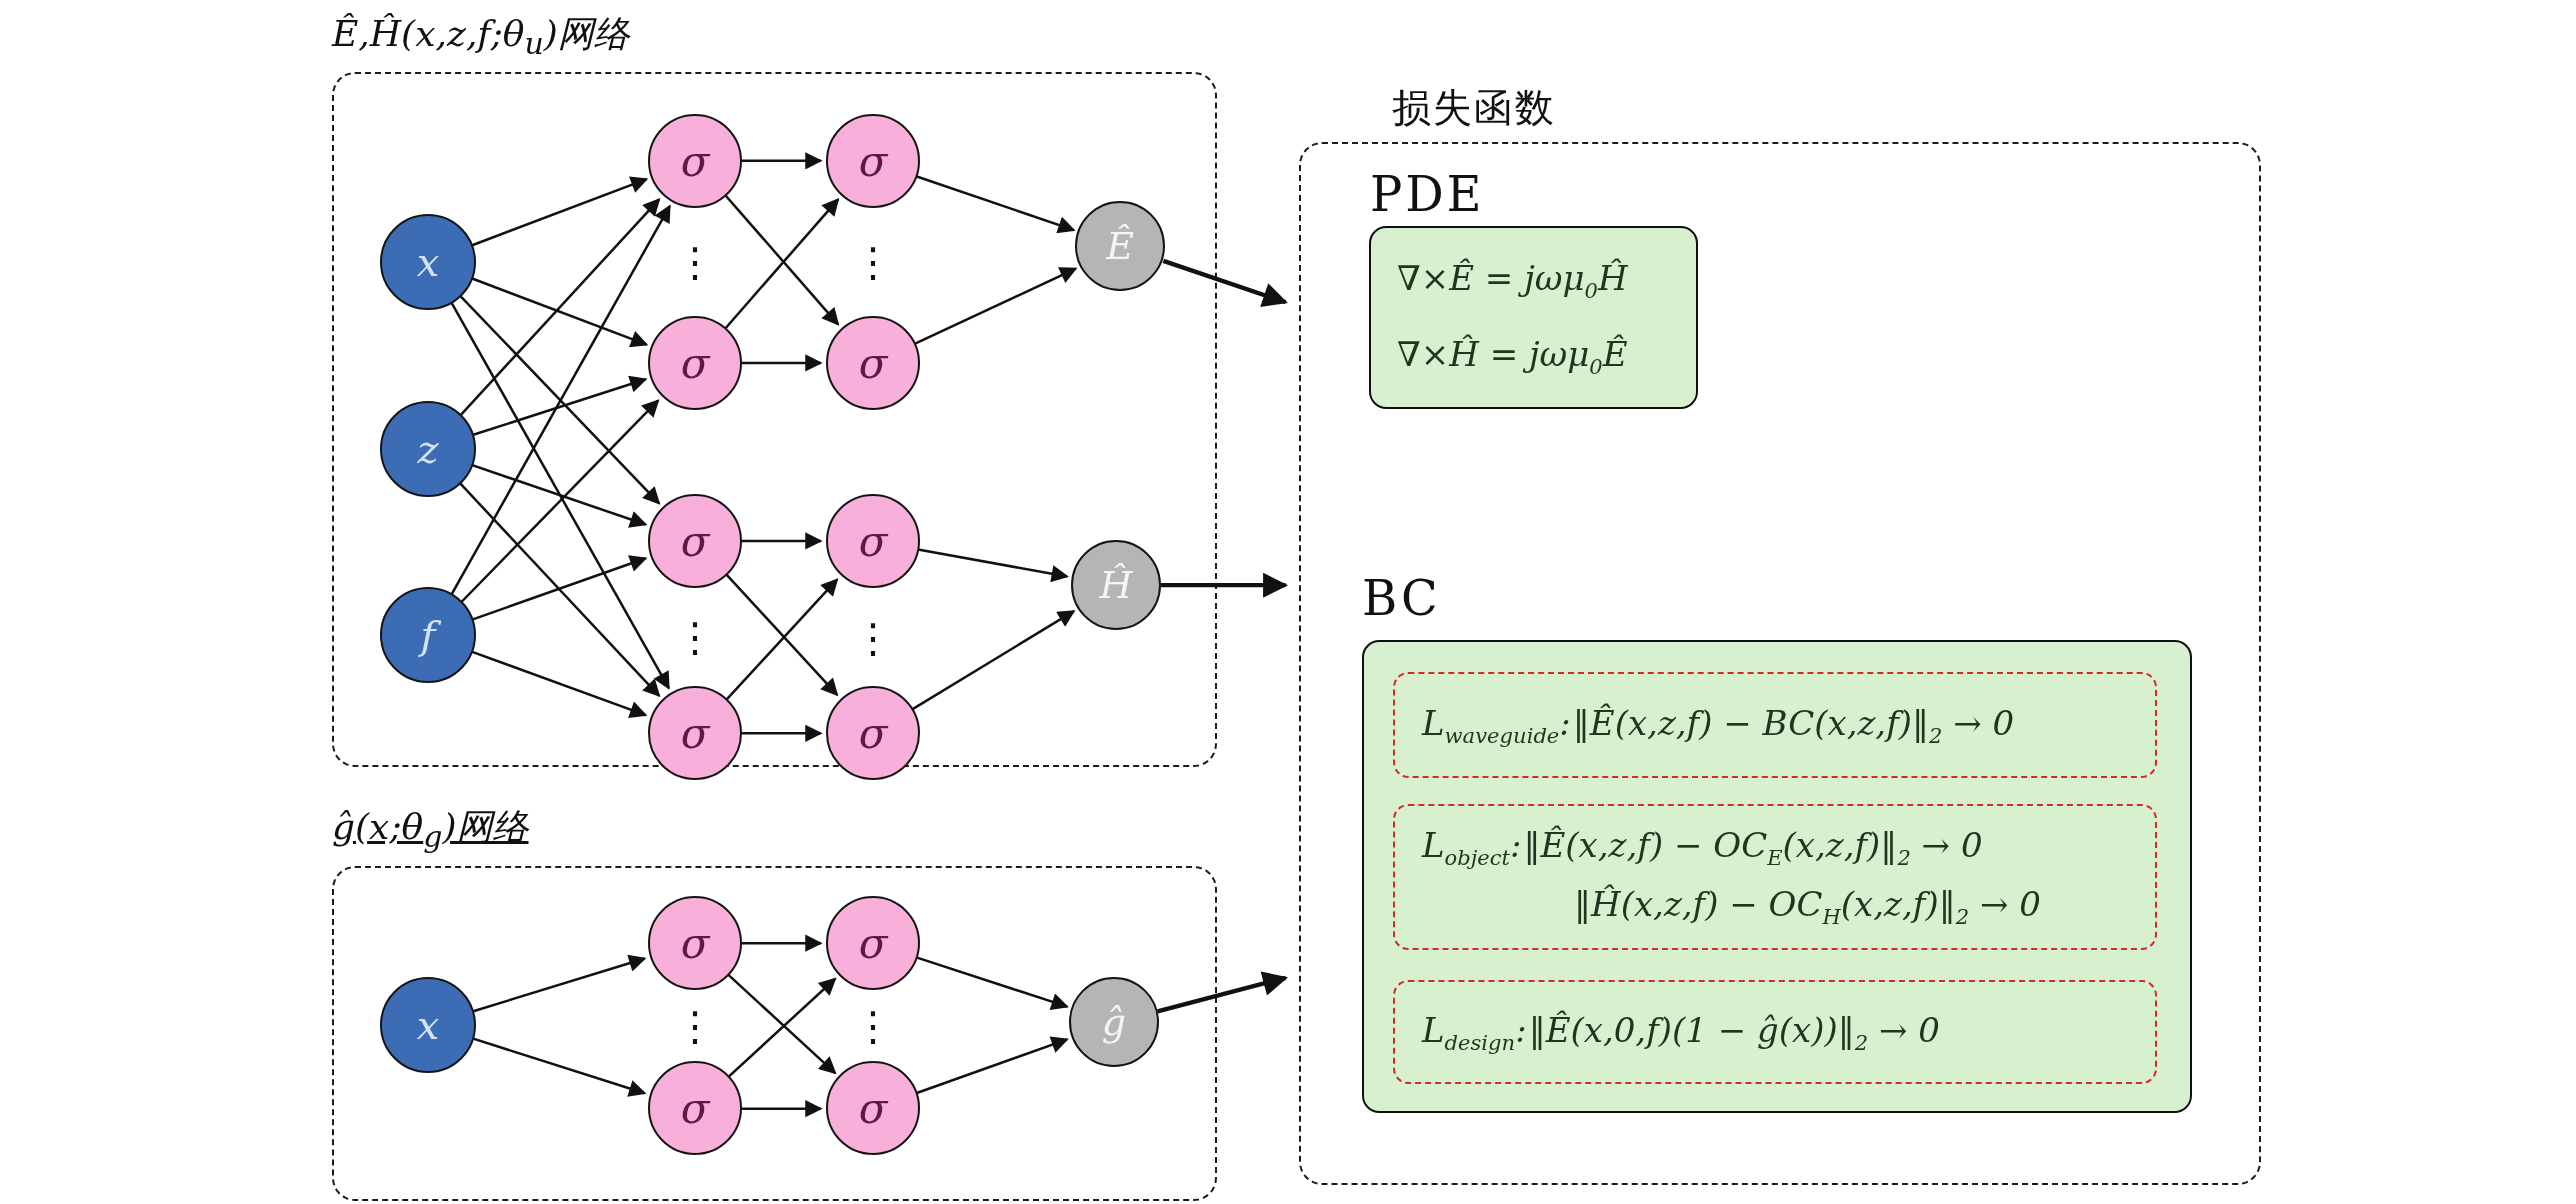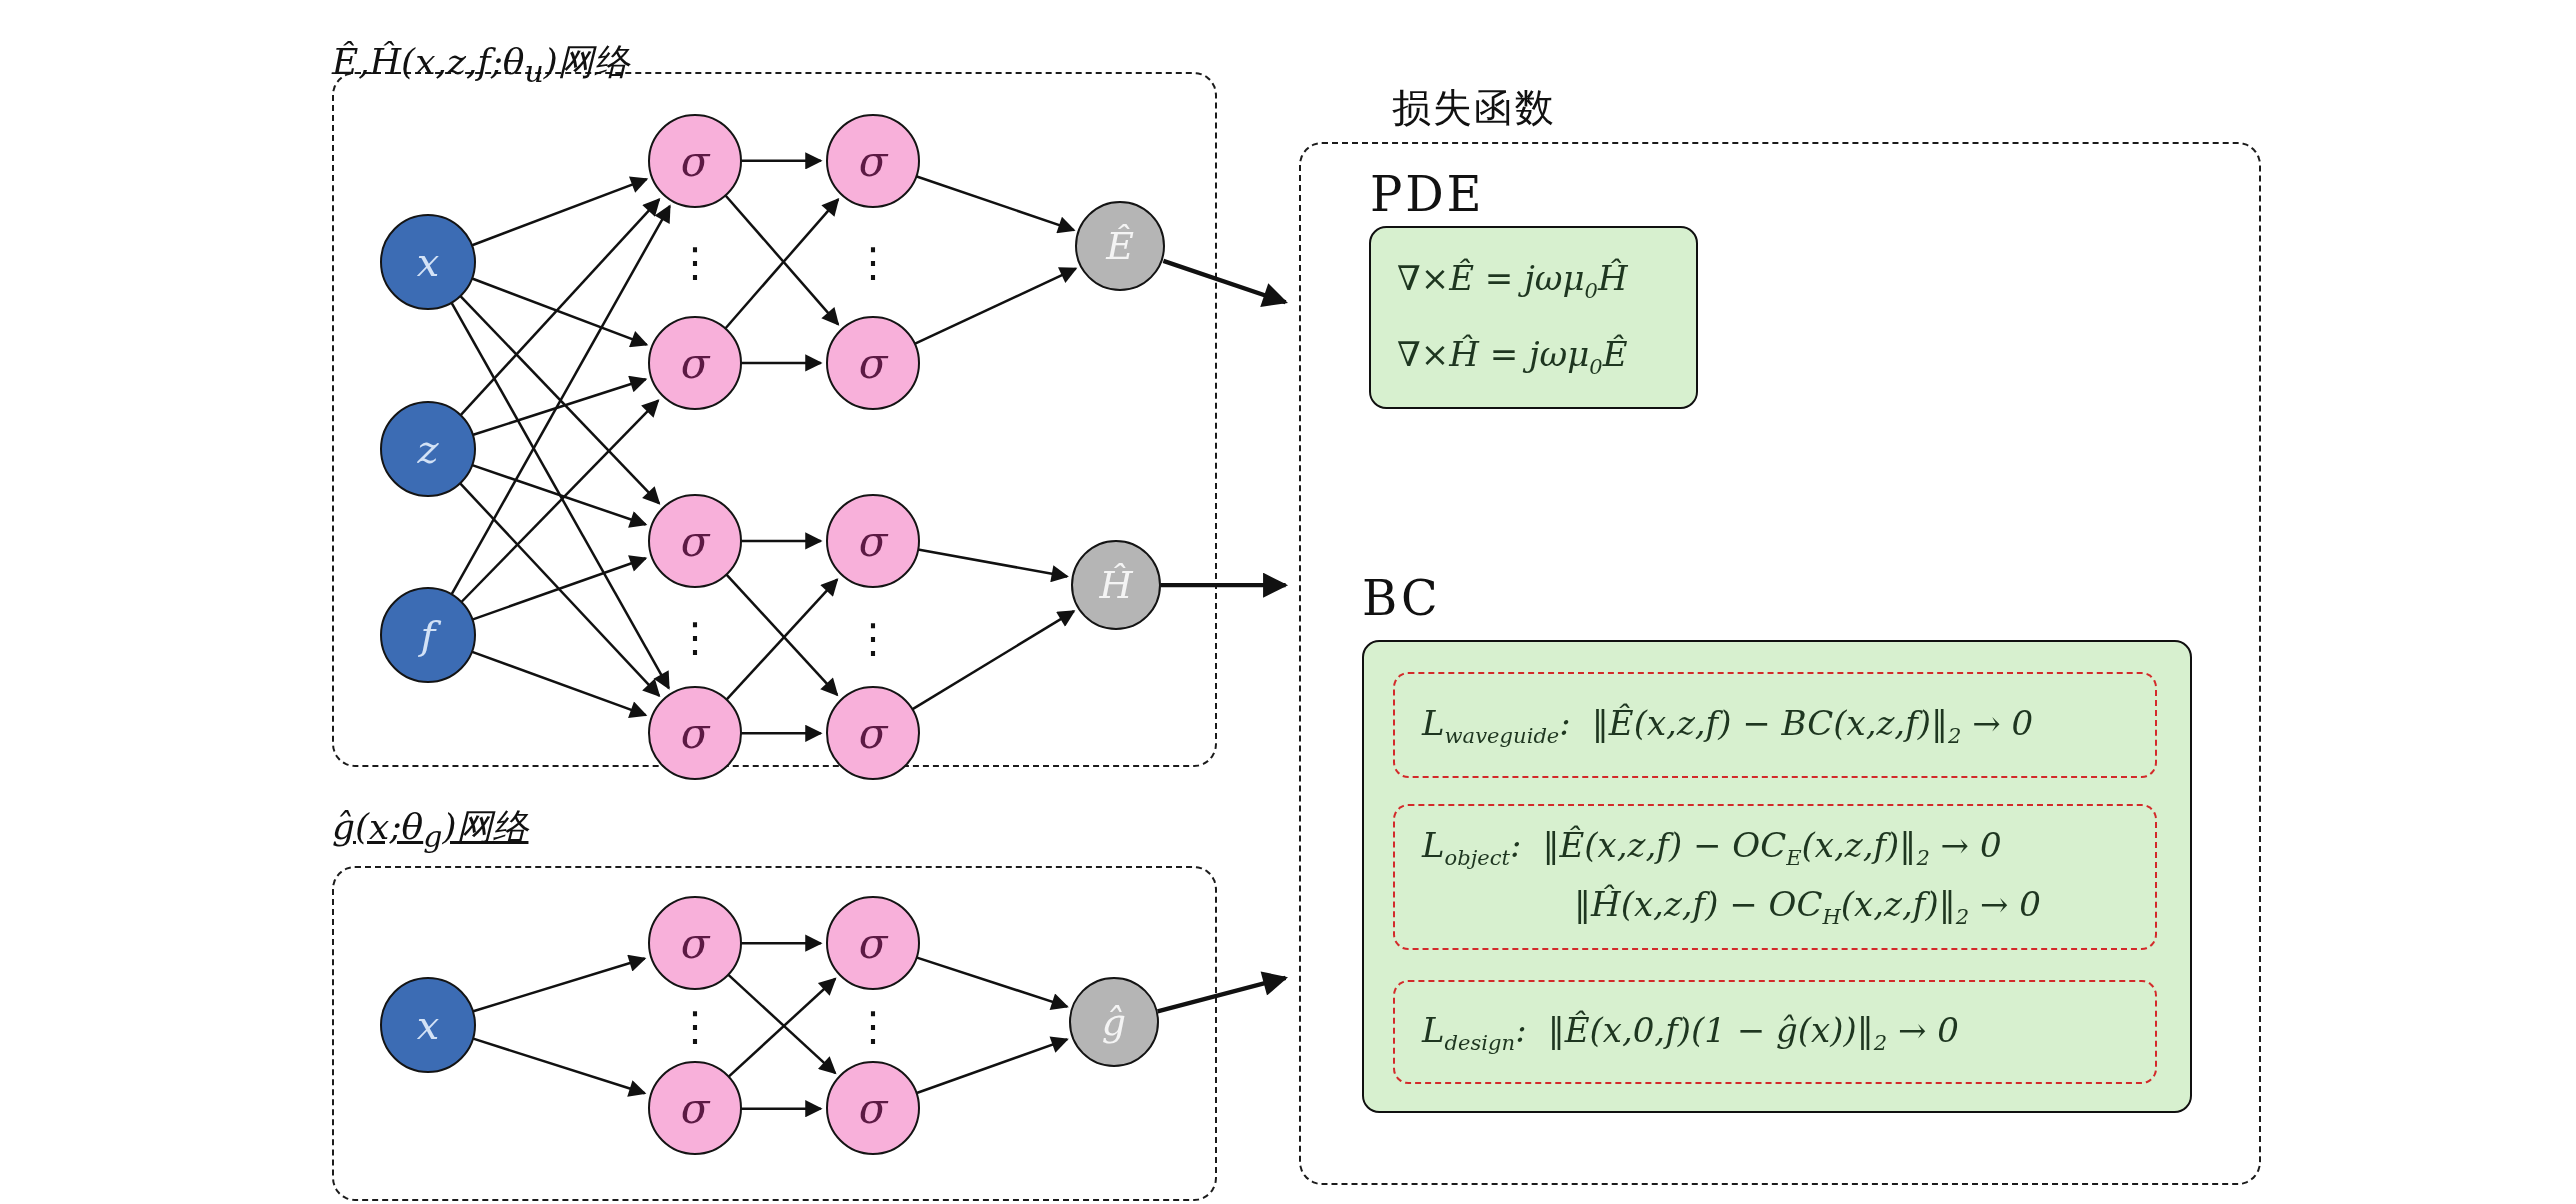--- a/index.html
+++ b/index.html
@@ -33,21 +33,21 @@
   .net-title .cjk, .cjk { font-style:normal; }
 
   .loss-title { position:absolute; z-index:3; font-size:39px; color:#111;
                 font-family:"DejaVu Sans","Liberation Sans",sans-serif; letter-spacing:1.9px; }
   .section-label { position:absolute; z-index:3; font-size:48px; color:#111; letter-spacing:2.9px; }
 
   .pde-inner { position:absolute; z-index:2; display:flex; flex-direction:column; justify-content:center; gap:31px; }
 
   .math { font-size:34px; font-style:italic; color:#1e3620; white-space:nowrap; }
   .math sub { font-size:62%; }
-  .math-row { display:flex; align-items:flex-end; gap:21px; }
+  .math-row { display:flex; align-items:flex-end; gap:2px; }
   .math-row .lname { white-space:nowrap; }
   .indent { margin-left:152px; }
 </style>
 </head>
 <body>
 
 <div class="stage">
 
   <div class="dashed-box" style="left:332px; top:72px; width:885px; height:695px;"></div>
   <div class="dashed-box" style="left:332px; top:866px; width:885px; height:335px;"></div>
@@ -105,21 +105,21 @@
       <line x1="952" y1="1136" x2="1109" y2="1080"></line>
     </g>
     <g stroke="#111" stroke-width="4.5" marker-end="url(#ahBig)">
 
       <line x1="1209" y1="271" x2="1336" y2="314"></line>
       <line x1="1206" y1="608" x2="1336" y2="608"></line>
       <line x1="1203" y1="1051" x2="1336" y2="1016"></line>
     </g>
   </svg>
 
-  <div class="net-title" style="left:332px; top:9.6px;margin-top:28px;">Ê,Ĥ(x,z,f;θ<sub>u</sub>)网络</div>
+  <div class="net-title" style="left:332px; top:9.6px;">Ê,Ĥ(x,z,f;θ<sub>u</sub>)网络</div>
 
   <div class="node blue" style="left:380px; top:214px;">
       <span>x</span>
     </div>
   <div class="node blue" style="left:380px; top:401px;">
       <span>z</span>
     </div>
   <div class="node blue" style="left:380px; top:587px;">
       <span>f</span>
     </div>

